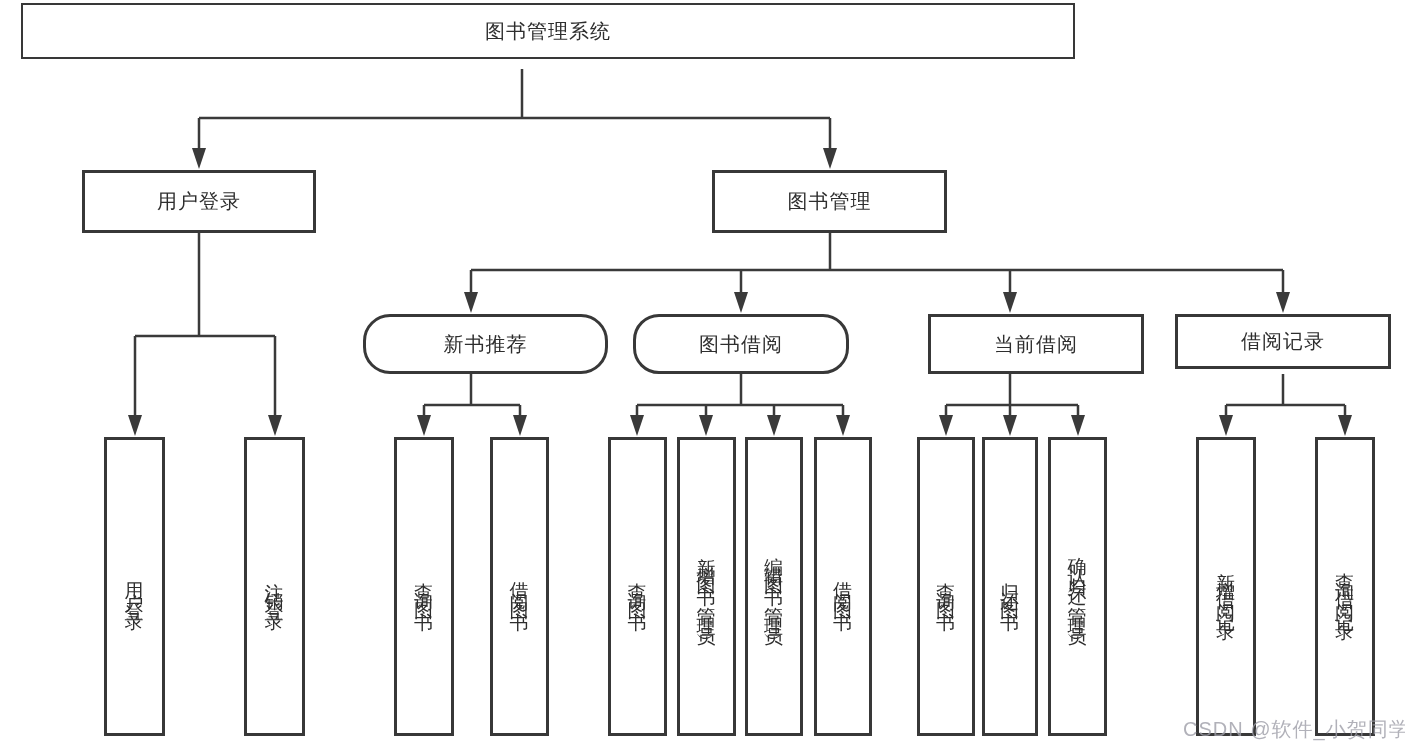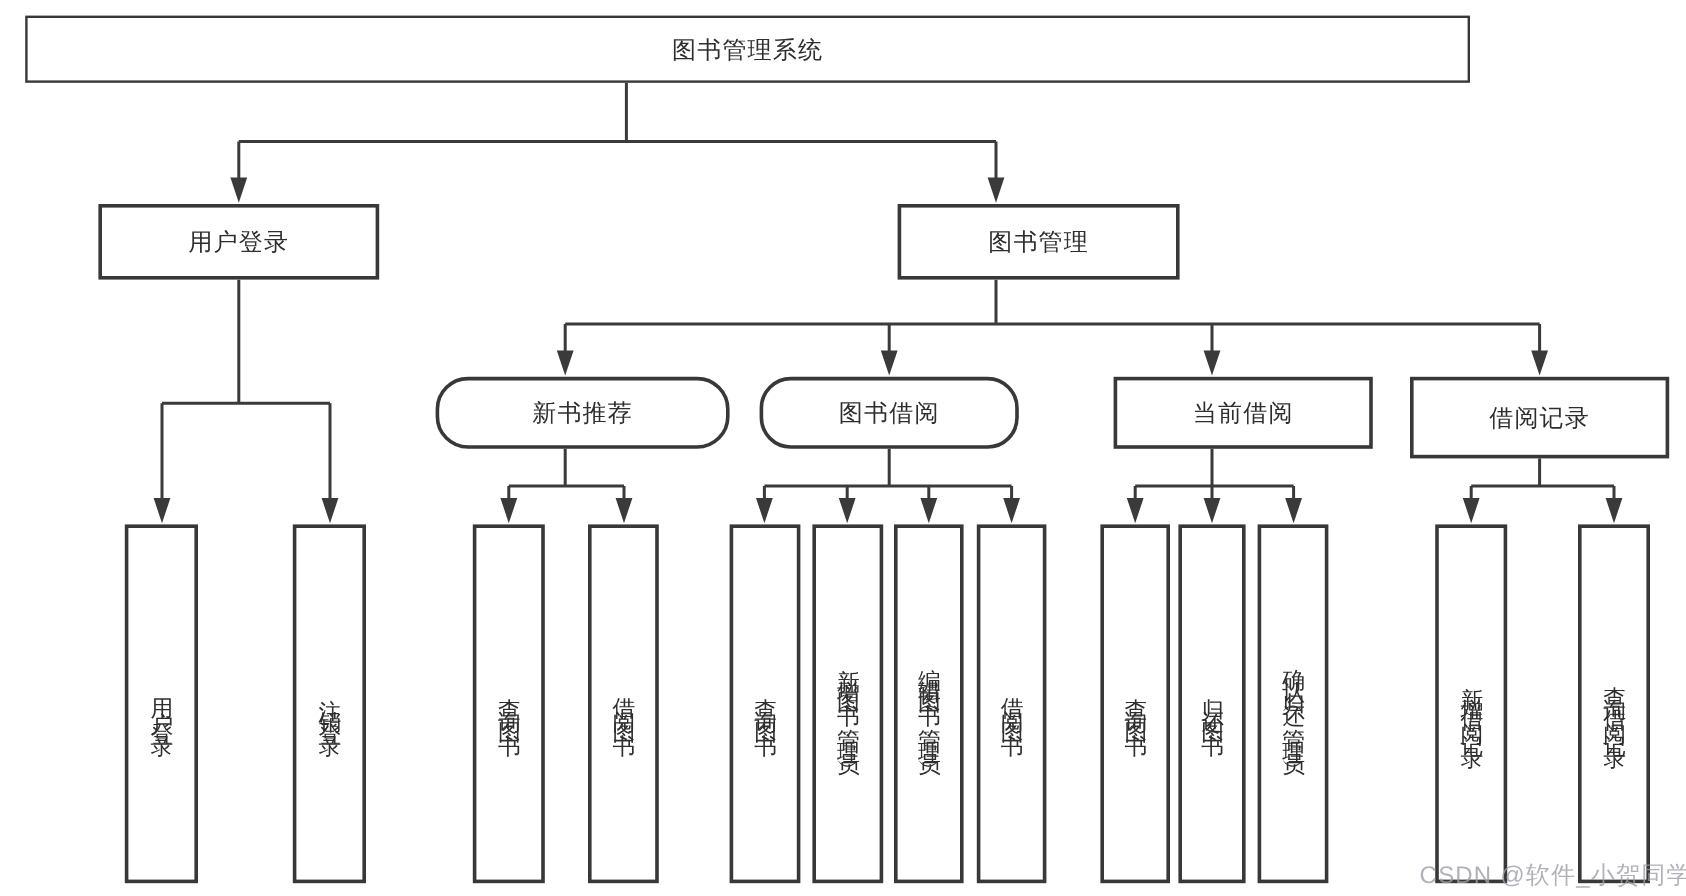--- a/index.html
+++ b/index.html
@@ -98,29 +98,29 @@
       <polygon points="1003,415 1017,415 1010,436"></polygon>
       <polygon points="1071,415 1085,415 1078,436"></polygon>
     </g>
     <g>
       <path d="M1283,374 V405 M1226,405 H1345 M1226,405 V417 M1345,405 V417"></path>
       <polygon points="1219,415 1233,415 1226,436"></polygon>
       <polygon points="1338,415 1352,415 1345,436"></polygon>
     </g>
   </svg>
 
-  <div class="box root h-label" style="left:21px; top:13px; width:1204px; height:56px;">图书管理系统</div>
+  <div class="box root h-label" style="left:21px; top:3px; width:1054px; height:56px;">图书管理系统</div>
 
   <div class="box h-label" style="left:82px; top:170px; width:234px; height:63px;">用户登录</div>
-  <div class="box h-label" style="left:712px; top:170px; width:235px; height:63px;margin-left:36px;">图书管理</div>
+  <div class="box h-label" style="left:712px; top:170px; width:235px; height:63px;">图书管理</div>
 
   <div class="box h-label" style="left:363px; top:314px; width:245px; height:60px;border-radius:27px;">新书推荐</div>
   <div class="box h-label" style="left:633px; top:314px; width:216px; height:60px;border-radius:26px;">图书借阅</div>
   <div class="box h-label" style="left:928px; top:314px; width:216px; height:60px;">当前借阅</div>
-  <div class="box h-label" style="left:1175px; top:314px; width:216px; height:68px;">借阅记录</div>
+  <div class="box h-label" style="left:1175px; top:314px; width:216px; height:55px;">借阅记录</div>
 
   <div class="box leaf" style="left:104px; top:437px; width:61px; height:299px;">用户登录</div>
   <div class="box leaf" style="left:244px; top:437px; width:61px; height:299px;">注销登录</div>
 
   <div class="box leaf" style="left:394px; top:437px; width:60px; height:299px;">查询图书</div>
   <div class="box leaf" style="left:490px; top:437px; width:59px; height:299px;">借阅图书</div>
 
   <div class="box leaf" style="left:608px; top:437px; width:59px; height:299px;">查询图书</div>
   <div class="box leaf" style="left:677px; top:437px; width:59px; height:299px;">新增图书（管理员）</div>
   <div class="box leaf" style="left:745px; top:437px; width:58px; height:299px;">编辑图书（管理员）</div>

